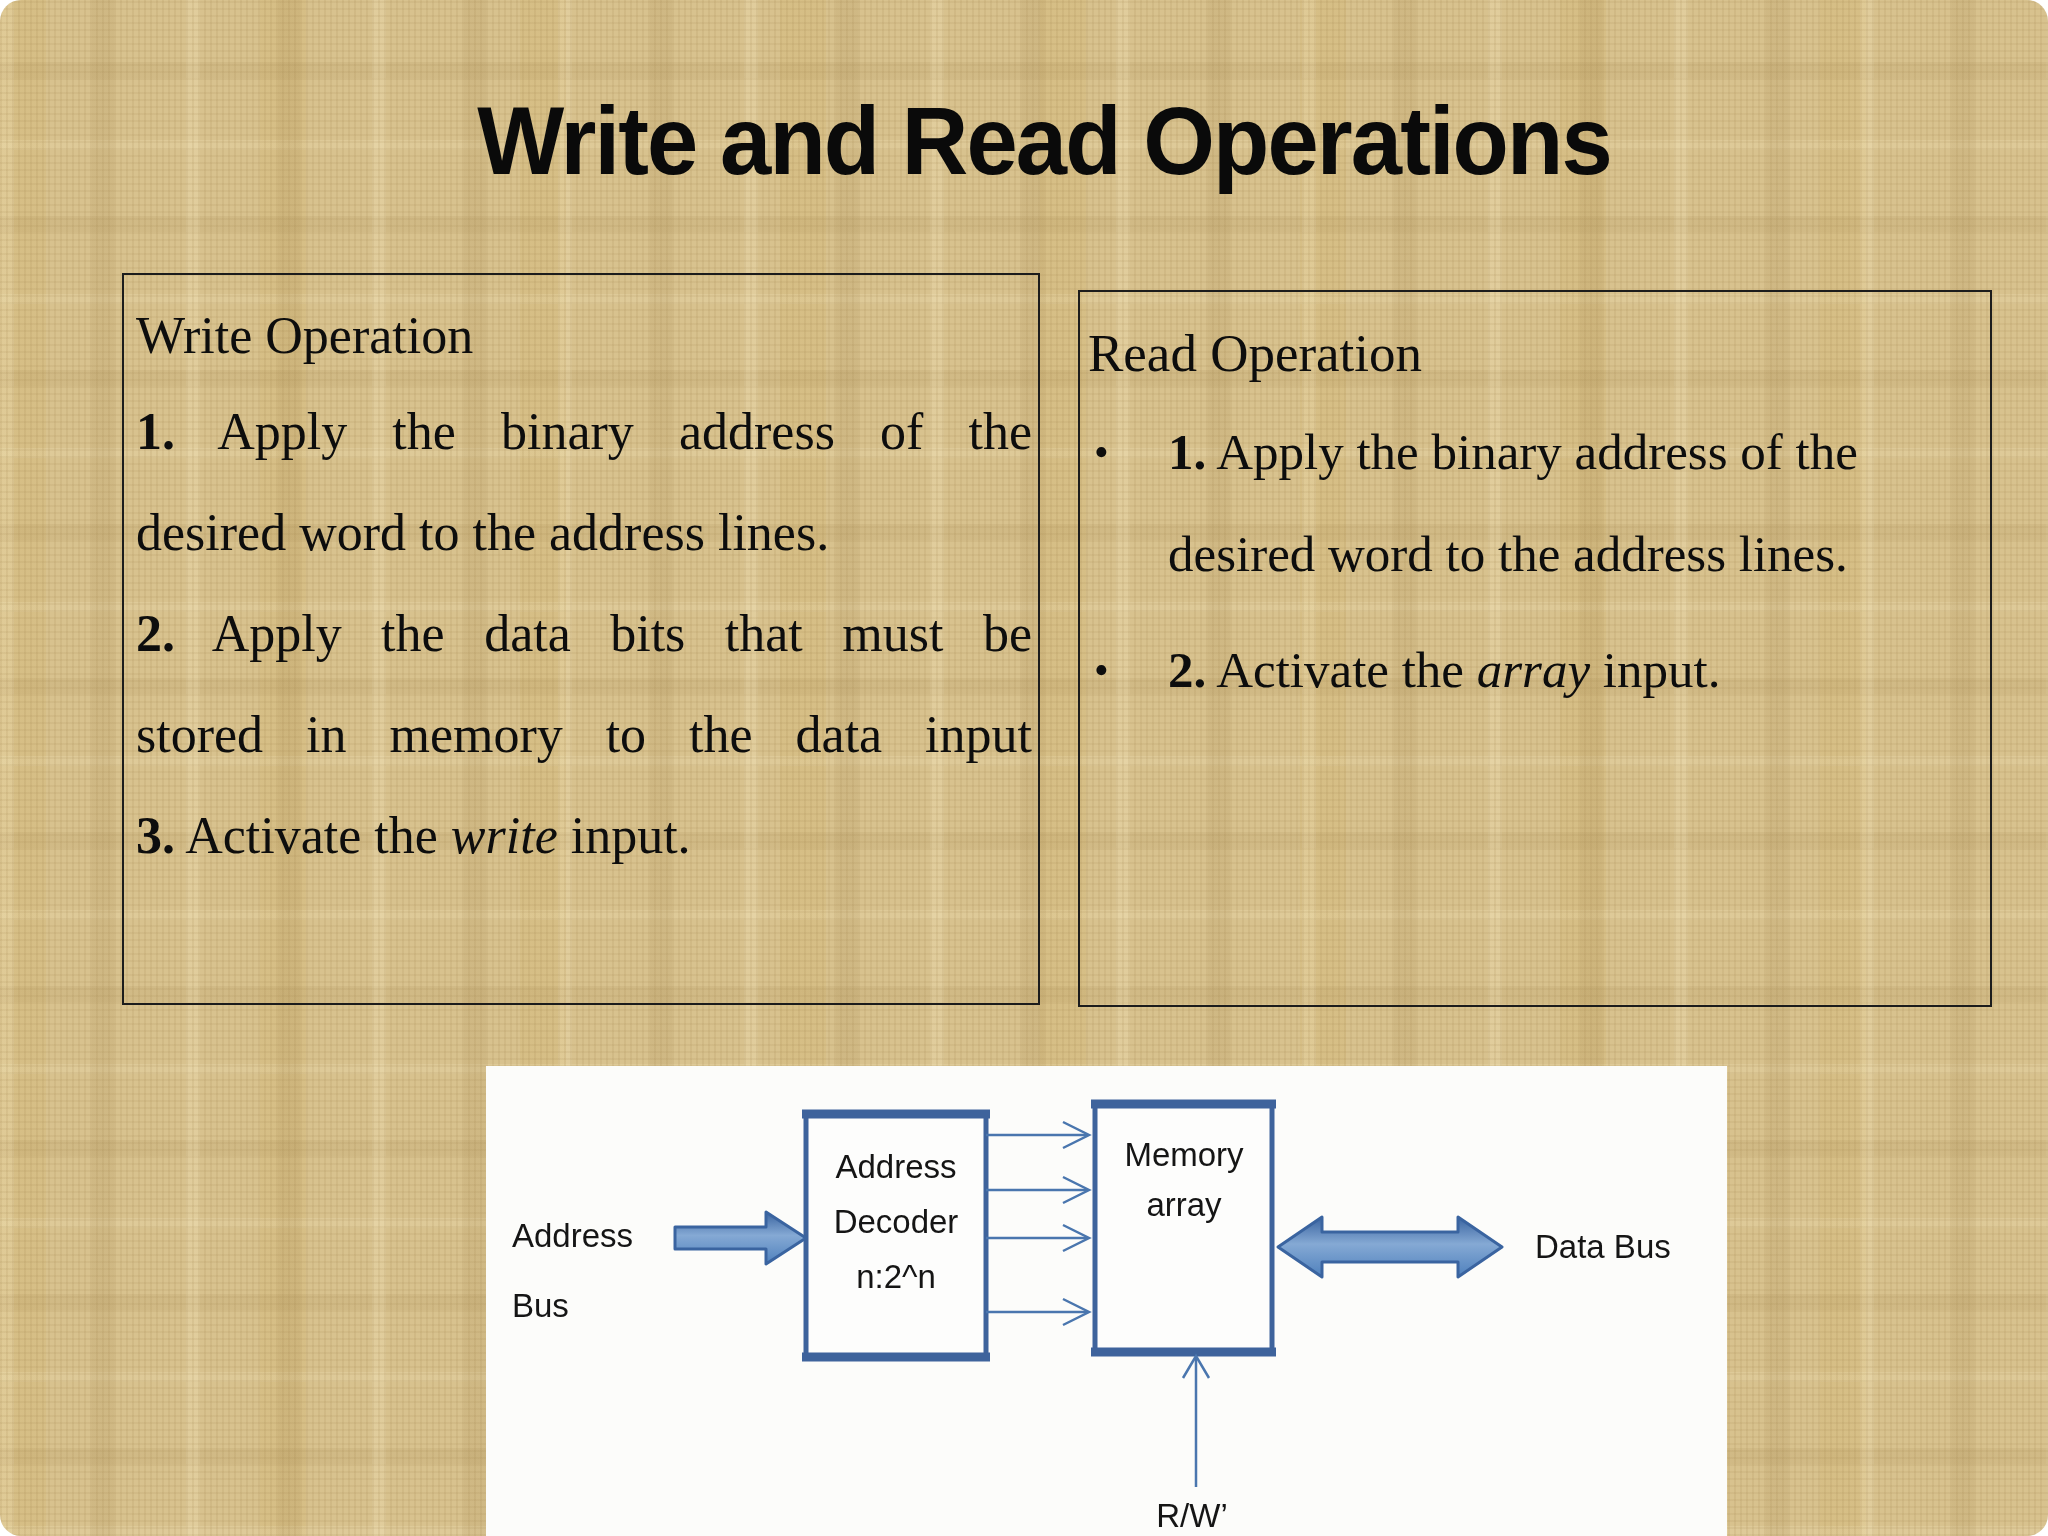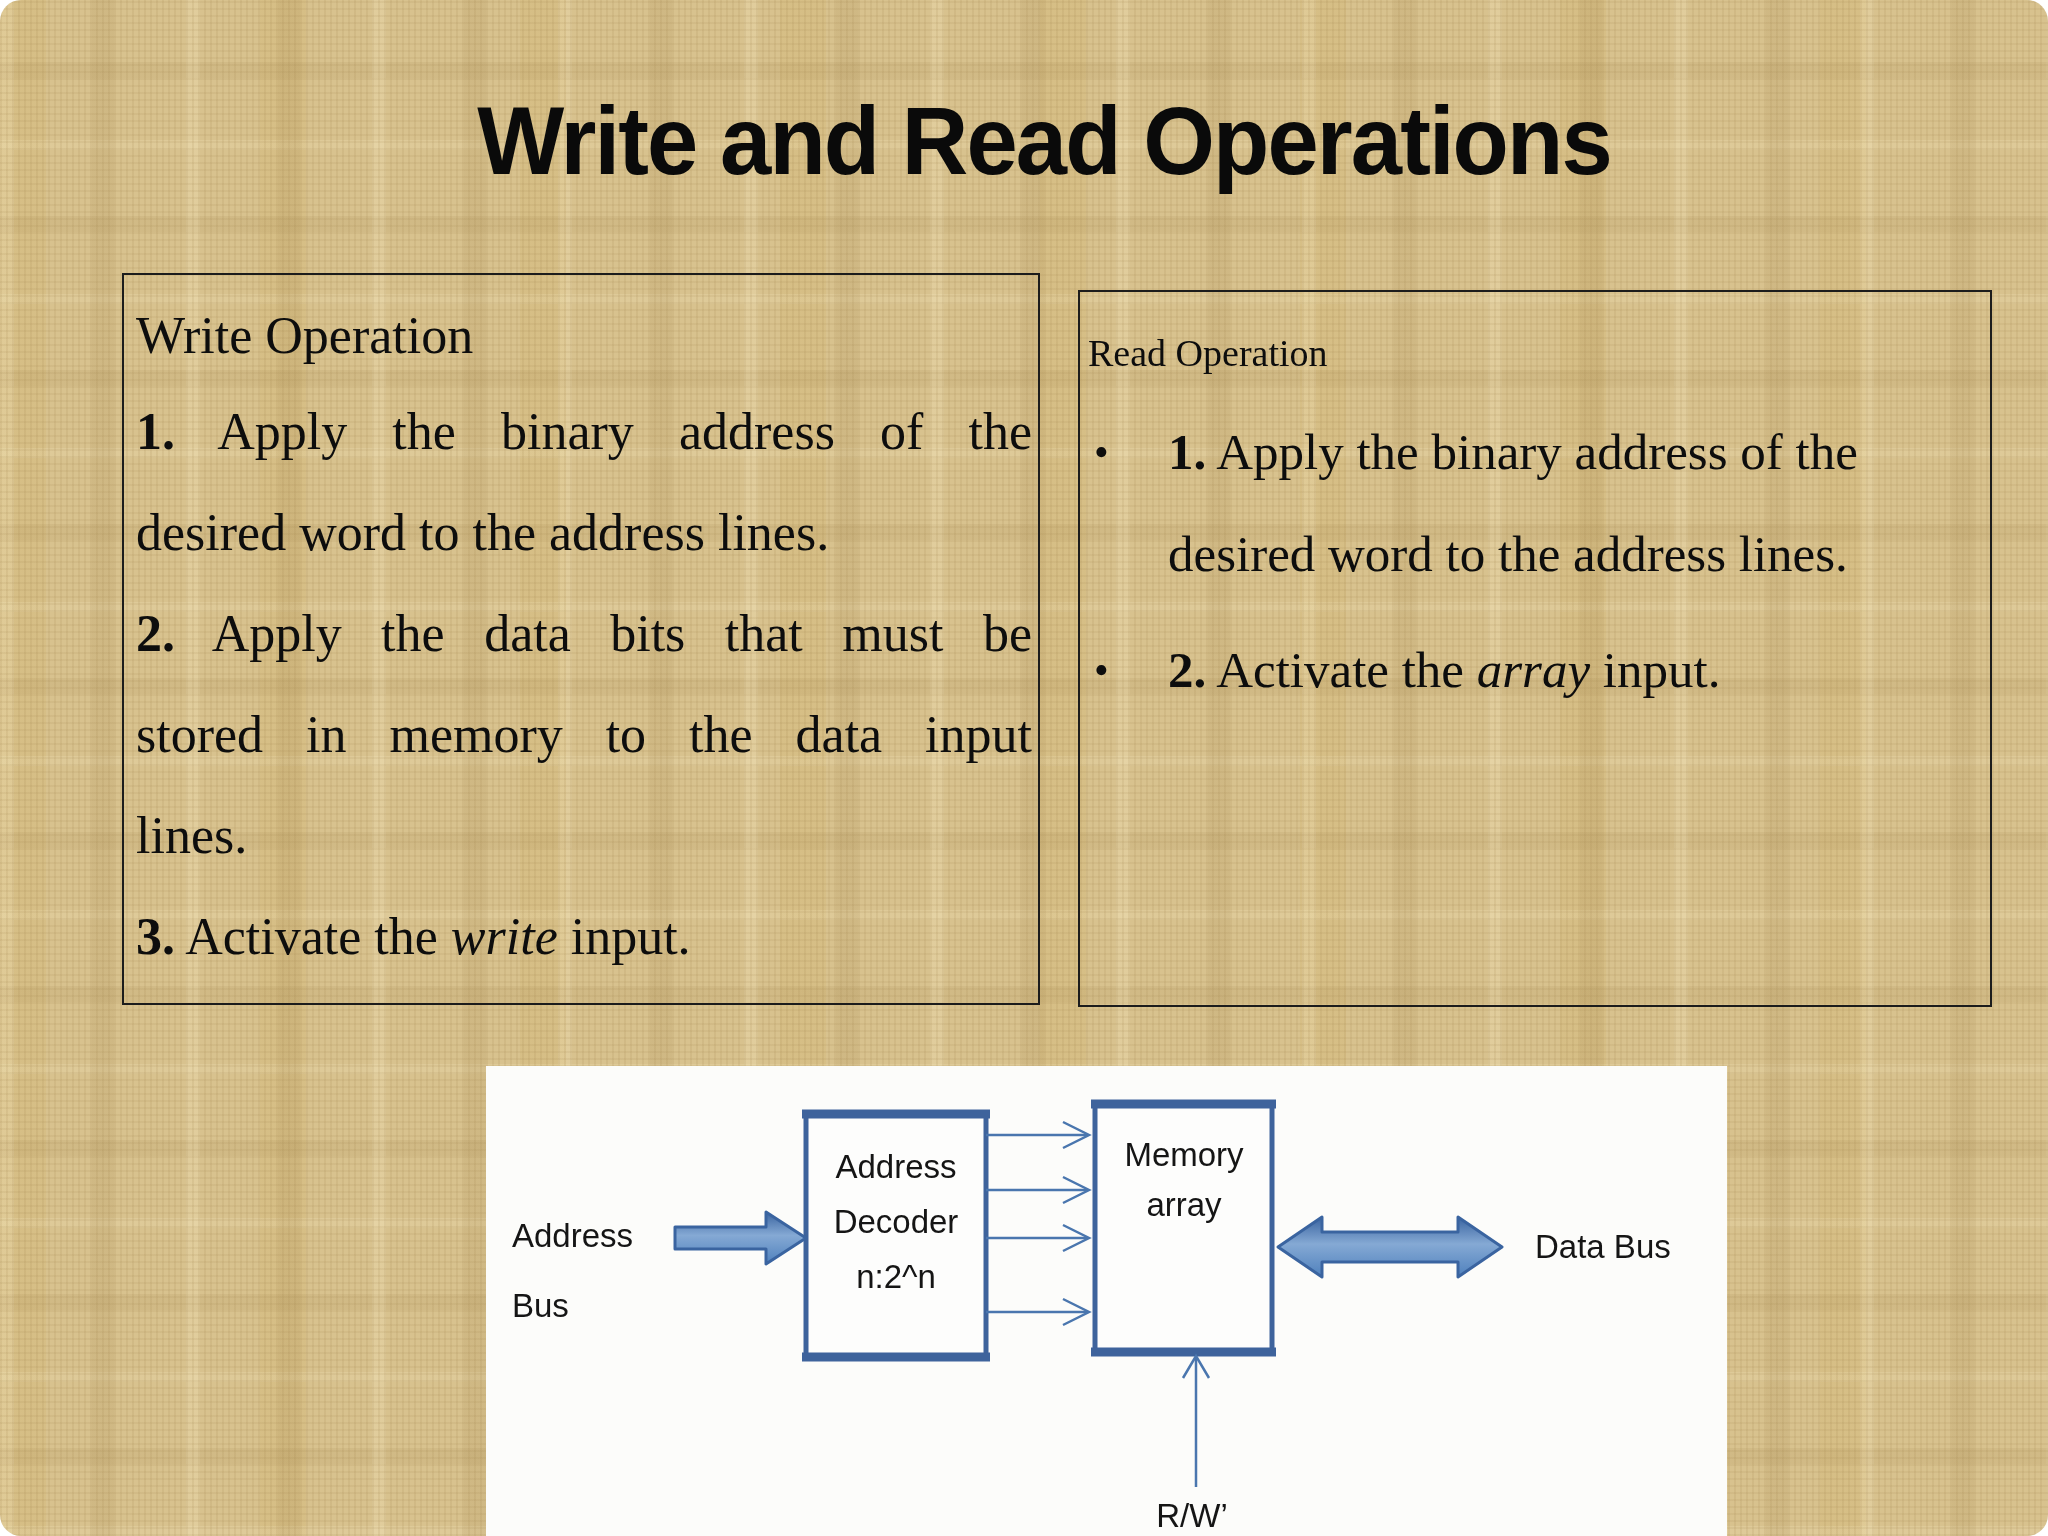--- a/index.html
+++ b/index.html
@@ -42,21 +42,21 @@
 
   
   .txtbox{
     position:absolute;border:2px solid var(--box-border-black);
     font-family:"Liberation Serif",serif;color:#0d0d0d;
   }
   .box-write{left:122px;top:273px;width:918px;height:732px;padding:16px 6px 0 12px;font-size:52px;}
   .box-read {left:1078px;top:290px;width:914px;height:717px;padding:14px 10px 0 8px;font-size:51px;}
 
   .box-write .box-title{line-height:90px;font-size:52px;}
-  .box-read  .box-title{line-height:95px;font-size:38px;}
+  .box-read  .box-title{line-height:95px;font-size:53px;}
 
   .box-write .line{line-height:101px;}
   .line.just{text-align:justify;text-align-last:justify;}
   .line b,.rline b{font-weight:bold;}
   .line i,.rline i{font-style:italic;}
 
   .box-read .ritem{position:relative;padding-left:80px;}
   .box-read .ritem .bullet{
     position:absolute;left:6px;top:0;
     font-size:42px;line-height:102px;
@@ -88,21 +88,20 @@
   <div class="slide-title">Write and Read Operations</div>
 
   <div class="txtbox box-write">
     <div class="box-title">Write Operation</div>
 
     <div class="line just"><b>1.</b> <span>Apply the binary address of the</span></div>
     <div class="line"><span>desired word to the address lines.</span></div>
 
     <div class="line just"><b>2.</b> <span>Apply the data bits that must be</span></div>
     <div class="line just"><span>stored in memory to the data input</span></div>
-    <div class="line"><span>lines.</span></div>
 
     <div class="line"><b>3.</b> <span>Activate the</span> <i>write</i> <span>input.</span></div>
   </div>
 
   <div class="txtbox box-read">
     <div class="box-title">Read Operation</div>
 
     <div class="ritem">
       <span class="bullet">•</span>
       <div class="rline"><b>1.</b> <span>Apply the binary address of the</span></div>

